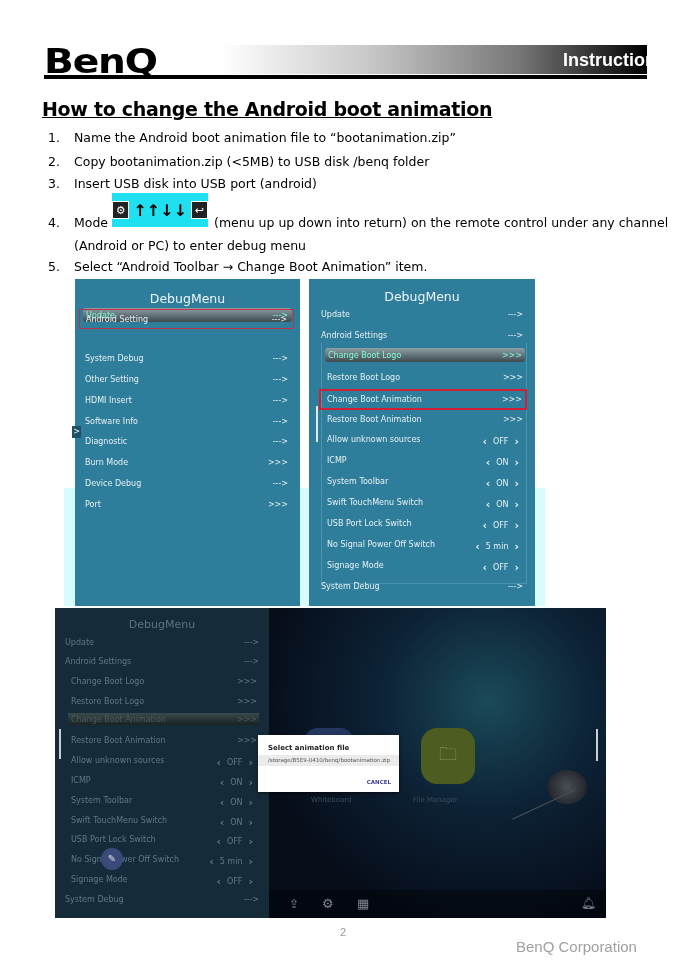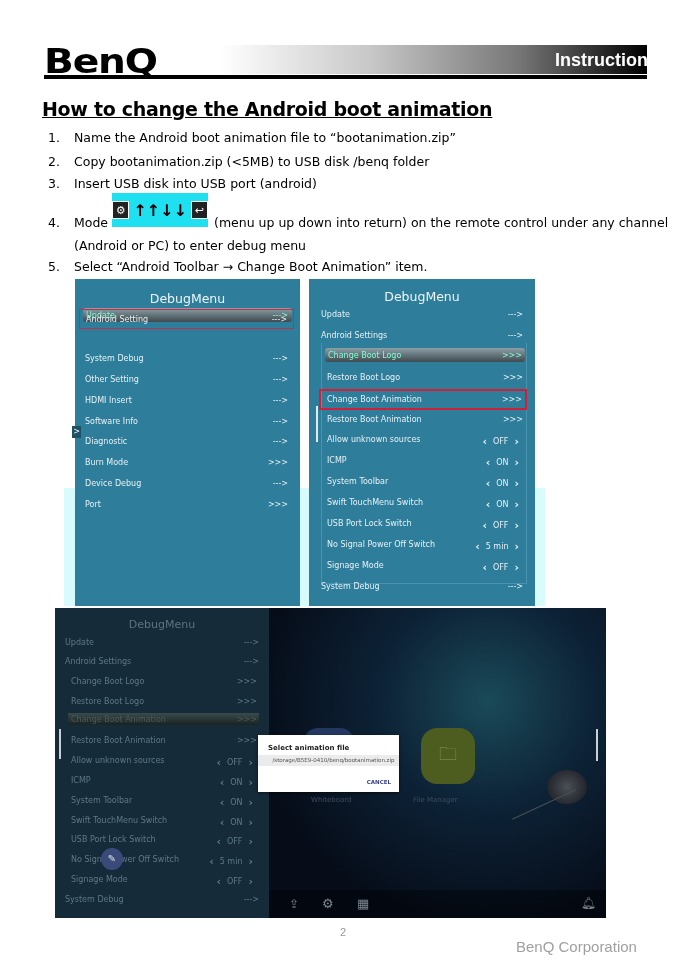--- a/index.html
+++ b/index.html
@@ -1,21 +1,21 @@
 <!DOCTYPE html>
 <html><head>
 <meta charset="utf-8">
 <style>
   html,body{margin:0;padding:0;background:#fff;}
   body{width:688px;height:972px;position:relative;overflow:hidden;font-family:"Liberation Sans",sans-serif;color:#000;}
   .abs{position:absolute;}
   
   .logo{left:44px;top:44px;font-family:"DejaVu Sans",sans-serif;font-weight:bold;font-size:34px;letter-spacing:-1px;line-height:34px;transform:scaleX(1.15);transform-origin:left;}
   .hdr-grad{left:220px;top:45px;width:427px;height:29px;background:linear-gradient(to right,#fff 0%,#c8c8c8 35%,#777 70%,#000 100%);}
-  .hdr-title{right:40px;top:50px;color:#fff;font-weight:bold;font-size:18px;}
+  .hdr-title{right:32px;top:50px;color:#fff;font-weight:bold;font-size:18px;}
   .hdr-rule{left:44px;top:75px;width:603px;height:4px;background:#000;}
   .page-title{left:42px;top:98px;font-family:"DejaVu Sans",sans-serif;font-weight:bold;font-size:19px;text-decoration:underline;letter-spacing:-0.3px;}
   .steps{left:48px;top:130px;font-family:"DejaVu Sans",sans-serif;font-size:12.5px;}
   .step{position:absolute;white-space:nowrap;}
   .step .num{position:absolute;left:0;}
   .step .txt{position:absolute;left:26px;}
   .keys{position:absolute;left:64px;top:-22px;width:96px;height:34px;background:#1ee0f0;display:flex;align-items:center;justify-content:center;gap:4px;}
   .key-box{width:16px;height:16px;background:#222;color:#fff;font-size:11px;display:flex;align-items:center;justify-content:center;border:1px solid #fff;}
   .key-arrow{font-size:16px;font-weight:bold;color:#000;}
   
@@ -27,21 +27,21 @@
   .sel-grad{background:linear-gradient(#8d9fa6,#3d4a4f);border-radius:3px;color:#7fffd4;}
   .red-box{border:1.5px solid #c0304a;}
   .red-box2{border:2.5px solid #d21f35;}
   .toggle{display:flex;gap:6px;align-items:center;}
   .chev{font-weight:bold;font-size:11px;}
   
   .shot3{left:55px;top:608px;width:551px;height:310px;background:#0b1622;overflow:hidden;}
   .dim-panel{position:absolute;left:0;top:0;width:214px;height:310px;background:#152b3a;color:#5f7885;font-family:"DejaVu Sans",sans-serif;}
   .dim-panel .row{color:#5f7885;}
   .space{position:absolute;left:214px;top:0;width:337px;height:310px;background:radial-gradient(ellipse at 65% 30%,#1a4a58 0%,#0d2236 35%,#060c18 75%);}
-  .dialog{position:absolute;left:203px;top:127px;width:141px;height:57px;background:#fff;box-shadow:0 1px 3px rgba(0,0,0,.6);font-family:"DejaVu Sans",sans-serif;text-align:center;}
+  .dialog{position:absolute;left:203px;top:127px;width:141px;height:57px;background:#fff;box-shadow:0 1px 3px rgba(0,0,0,.6);font-family:"DejaVu Sans",sans-serif;}
   .bottombar{position:absolute;left:214px;top:282px;width:337px;height:28px;background:rgba(0,0,0,.35);}
   .footer-page{left:340px;top:926px;color:#999;font-size:11px;}
   .footer-corp{left:516px;top:938px;color:#a0a0a0;font-size:15px;}
 </style>
 </head>
 <body>
 
 <div class="abs logo">BenQ</div>
 <div class="abs hdr-grad"></div>
 <div class="abs hdr-title">Instruction</div>

